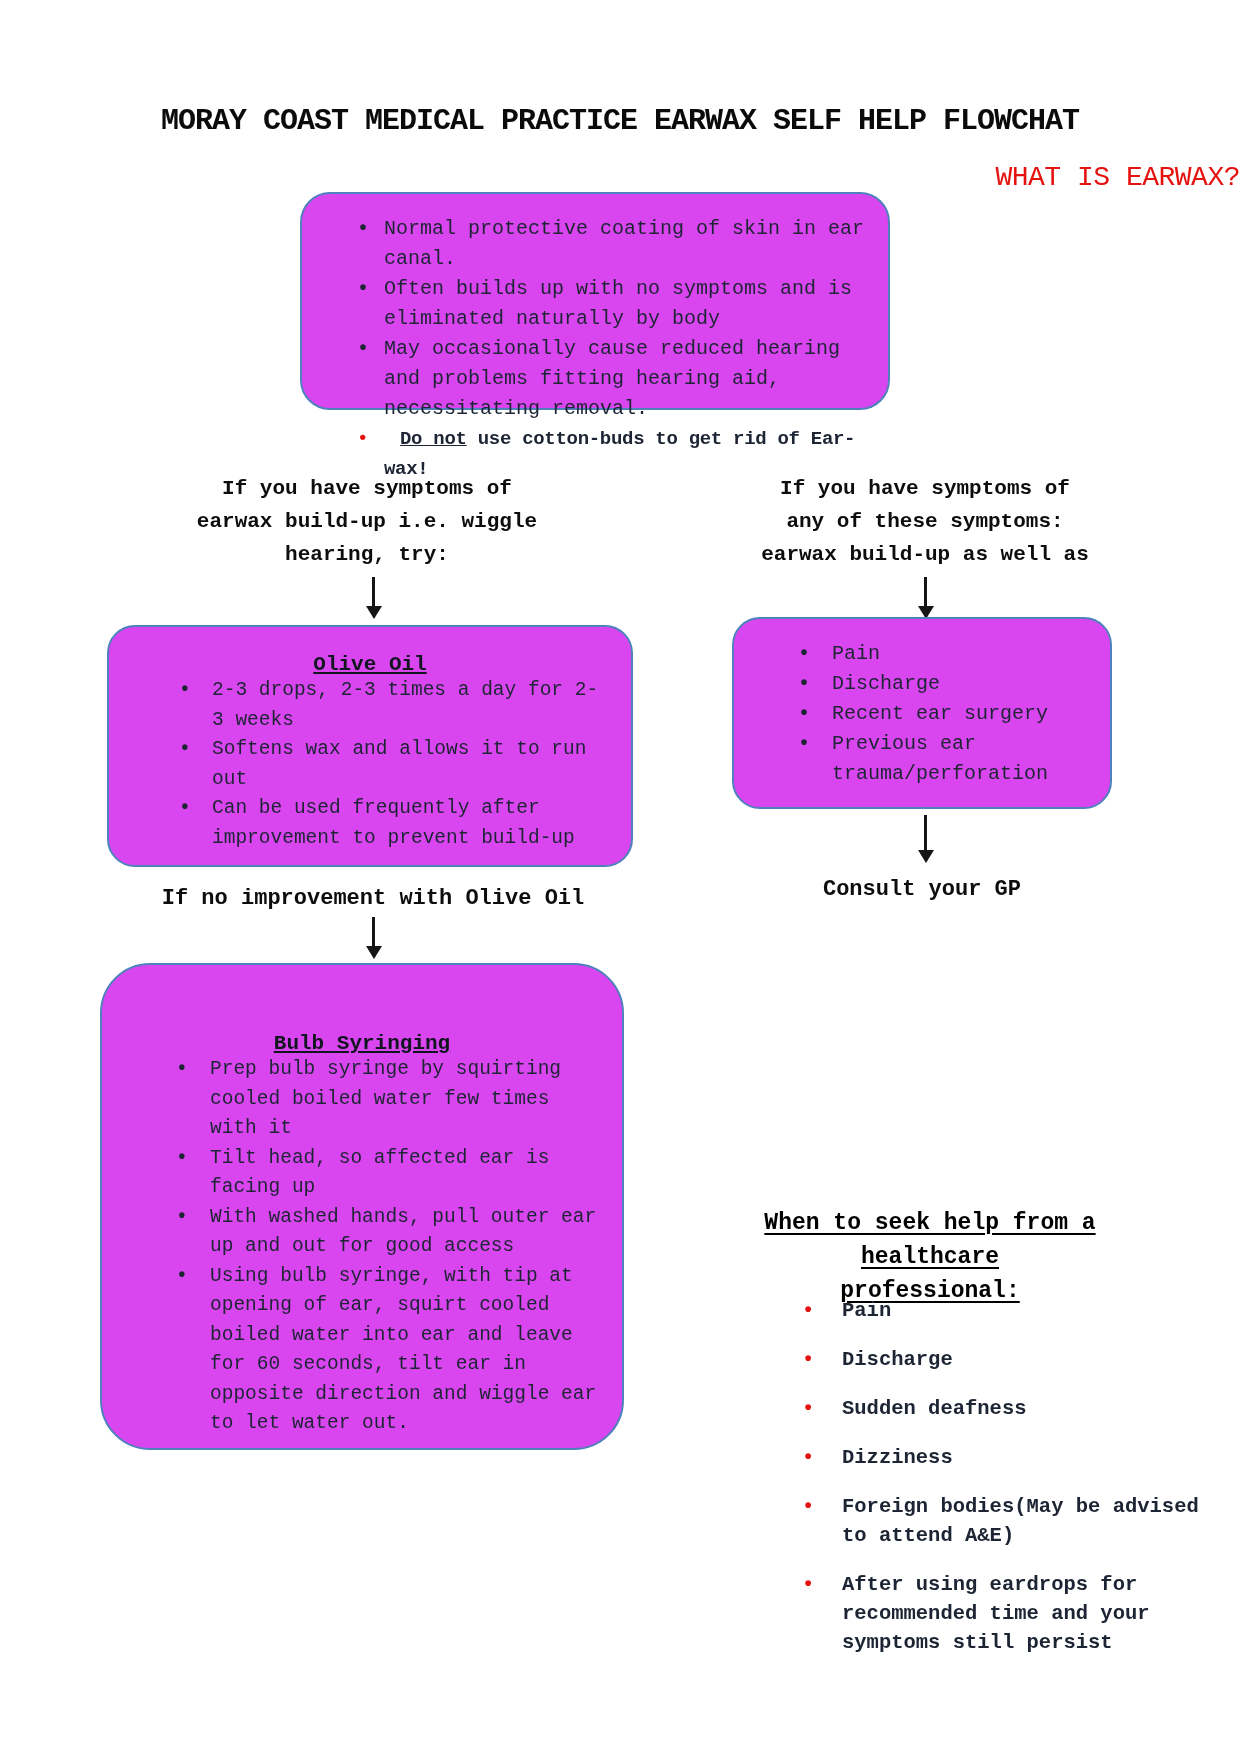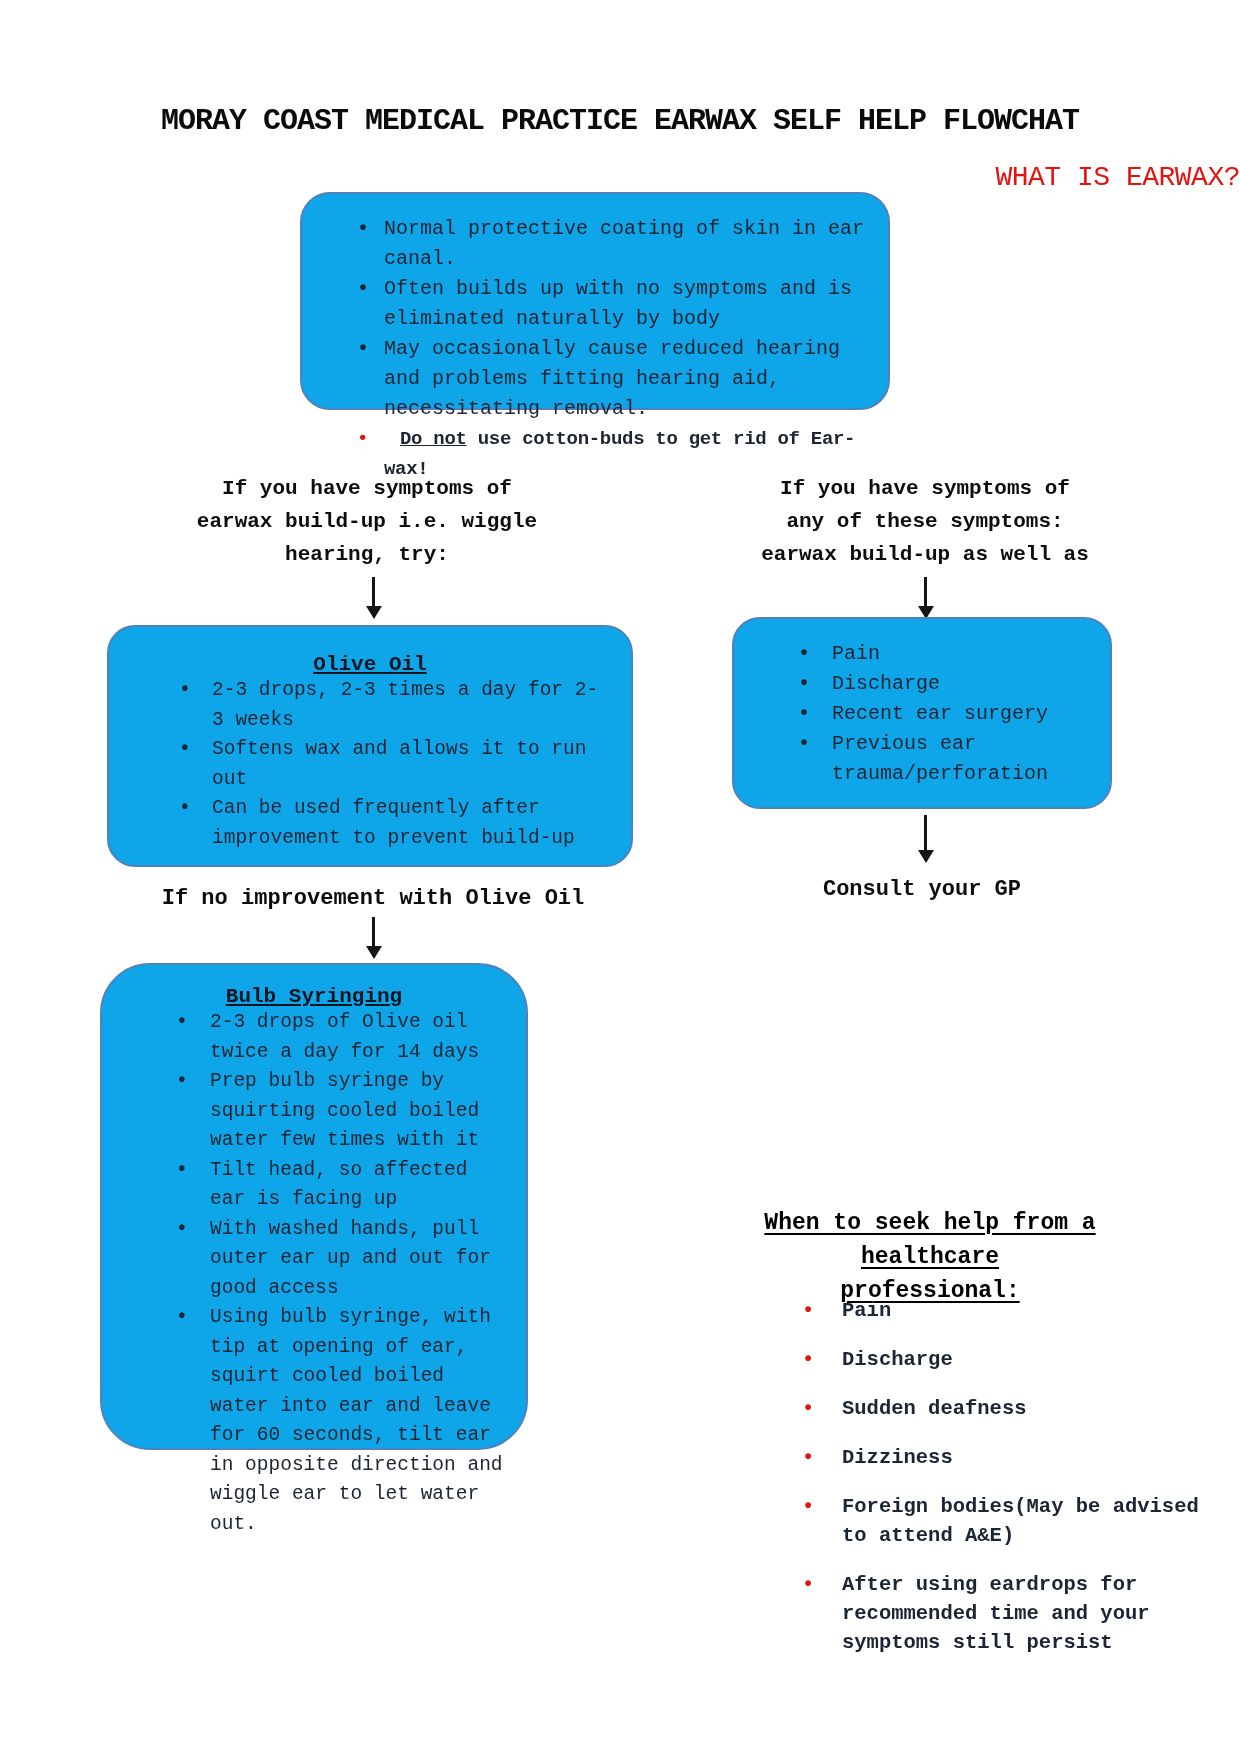--- a/index.html
+++ b/index.html
@@ -5,21 +5,21 @@
   html,body{margin:0;padding:0;background:#ffffff;}
   .page{position:relative;width:1240px;height:1754px;background:#ffffff;
         font-family:"Liberation Sans",sans-serif;color:#111;overflow:hidden;}
   .abs{position:absolute;font-family:Liberation Mono, monospace;}
 
   .title{top:84px;left:0;width:1240px;text-align:center;font-size:30px;font-weight:700;
          letter-spacing:-1px;color:#0b0b0b;white-space:nowrap;}
   .subtitle{top:139px;left:0;width:1240px;text-align:right;font-size:28px;font-weight:400;
             letter-spacing:-0.5px;color:#e41310;}
 
-  .bluebox{background:#0ea5e9;border:2.5px solid #4f81bd;box-sizing:border-box;}
+  .bluebox{background:#d946ef;border:2.5px solid #4f81bd;box-sizing:border-box;}
   .box-title{text-align:center;font-weight:700;font-size:21px;text-decoration:underline;
              color:#10151f;}
 
   .col-heading{text-align:center;font-weight:700;font-size:21px;line-height:33px;color:#0d0d0d;}
   .flow-label{text-align:center;font-weight:700;font-size:22px;color:#0d0d0d;}
 
   ul.bullets{list-style:none;margin:0;padding:0;}
   ul.bullets li{position:relative;color:#1d2534;text-align:left;}
   ul.bullets li::before{content:"\2022";position:absolute;top:0;font-weight:700;}
 
@@ -90,24 +90,23 @@
     </ul>
   </div>
 
   <div class="abs flow-label" style="left:113px;top:886px;width:520px;">If no improvement with Olive Oil</div>
 
   <div class="abs arrow" style="left:365px;top:917px;height:42px;">
     <i class="a-line"></i>
       <i class="a-head"></i>
   </div>
 
-  <div class="abs bluebox" style="left:100px;top:963px;width:428px;height:487px;border-radius:50px;padding-top:20px;">
+  <div class="abs bluebox" style="left:100px;top:963px;width:524px;height:487px;border-radius:50px;padding-top:67px;">
     <div class="box-title">Bulb Syringing</div>
     <ul class="bullets bulb-list">
-      <li>2-3 drops of Olive oil twice a day for 14 days</li>
       <li>Prep bulb syringe by squirting cooled boiled water few times with it</li>
       <li>Tilt head, so affected ear is facing up</li>
       <li>With washed hands, pull outer ear up and out for good access</li>
       <li>Using bulb syringe, with tip at opening of ear, squirt cooled boiled water into ear and leave for 60 seconds, tilt ear in opposite direction and wiggle ear to let water out.</li>
     </ul>
   </div>
 
   <div class="abs col-heading" style="left:745px;top:472px;width:360px;">
     <div>If you have symptoms of</div>
     <div>any of these symptoms:</div>

